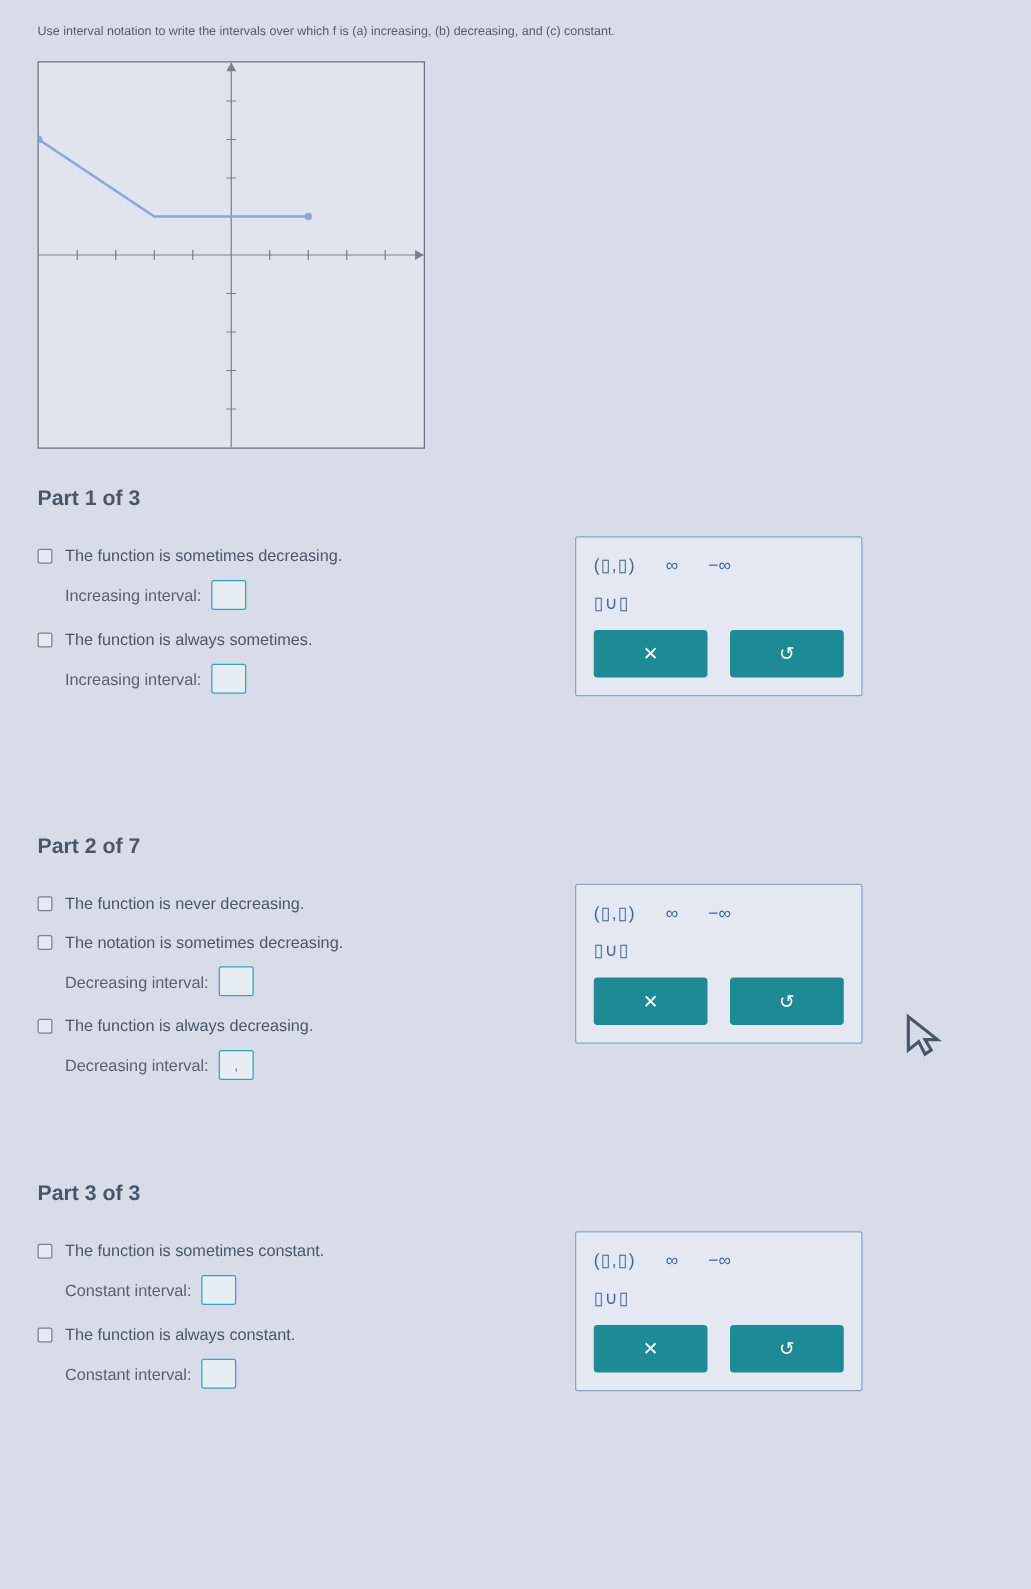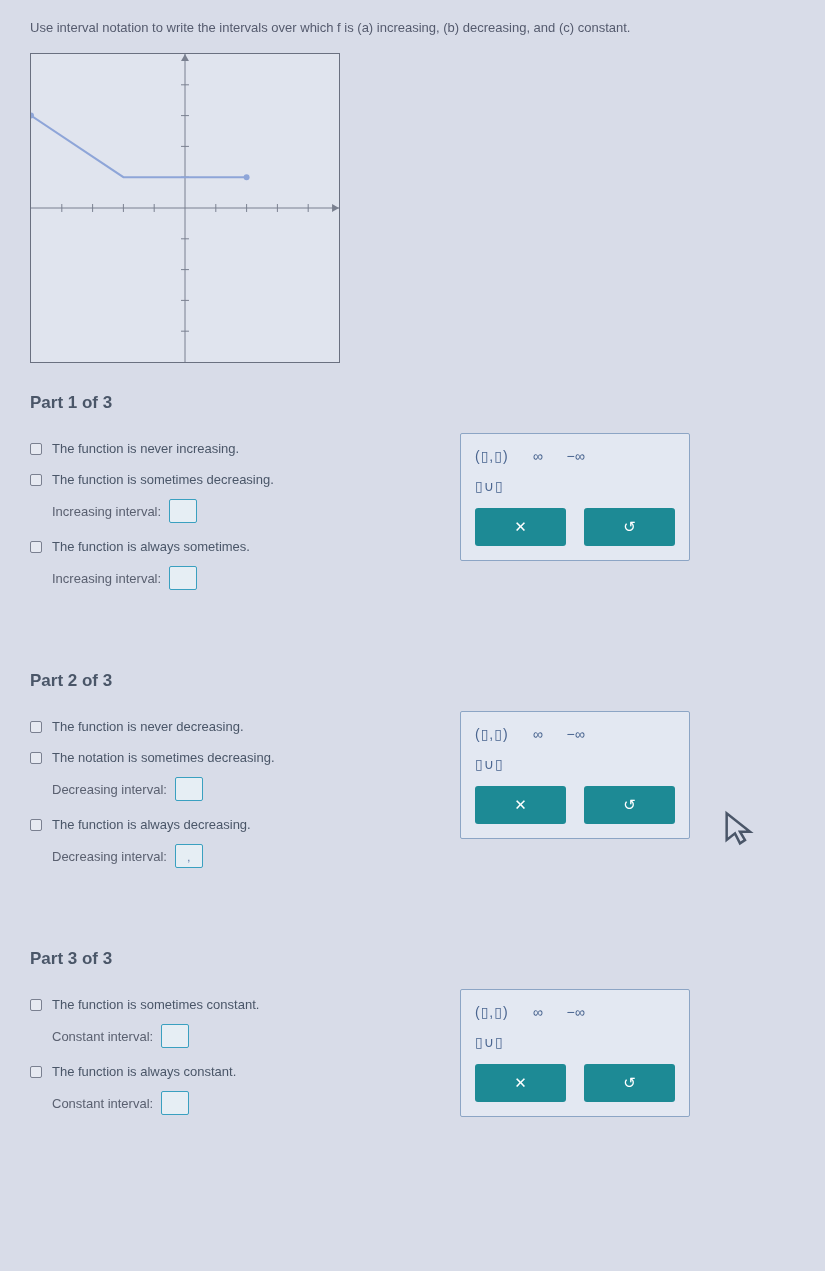--- a/index.html
+++ b/index.html
@@ -5,21 +5,21 @@
   * { box-sizing: border-box; margin: 0; padding: 0; }
   body {
     background: #d8dce8;
     font-family: Arial, sans-serif;
     color: #4a5668;
     width: 825px;
     height: 1271px;
     padding: 20px 30px;
     position: relative;
   }
-  .prompt { font-size: 13px; margin-bottom: 18px; color: #555b6e; }
+  .prompt { font-size: 10px; margin-bottom: 18px; color: #555b6e; }
   .graph-box {
     width: 310px; height: 310px; border: 1px solid #6a7080;
     background: #e0e4ee; position: relative; margin-bottom: 30px;
   }
   .graph-box svg { width: 100%; height: 100%; }
   .part-title { font-size: 17px; font-weight: bold; color: #4a5668; margin: 20px 0 28px 0; }
   .part-block { position: relative; min-height: 200px; margin-bottom: 30px; }
   .opt-row { display: flex; align-items: flex-start; gap: 10px; margin-bottom: 16px; font-size: 13px; color: #4a5668; }
   .radio {
     width: 12px; height: 12px; border: 1px solid #7a8090; border-radius: 2px;
@@ -88,26 +88,20 @@
     <polygon points="310,155 303,151 303,159" fill="#7a8090"></polygon>
     <polygon points="155,0 151,7 159,7" fill="#7a8090"></polygon>
   </svg>
 </div>
 
 <div class="part-title">Part 1 of 3</div>
 <div class="part-block">
   <div class="opt-row">
     <div class="radio"></div>
     <div class="opt-body">
-        <span>The function is never increasing.</span>
-      </div>
-  </div>
-  <div class="opt-row">
-    <div class="radio"></div>
-    <div class="opt-body">
       <span>The function is sometimes decreasing.</span>
       <div class="sub-row">
         <span>Increasing interval:</span>
         <div class="mini-input"></div>
       </div>
     </div>
   </div>
   <div class="opt-row">
     <div class="radio"></div>
     <div class="opt-body">
@@ -127,21 +121,21 @@
     <div class="pal-row">
       <span class="pal-sym interval">▯∪▯</span>
     </div>
     <div class="pal-btn-row">
       <div class="pal-btn">✕</div>
       <div class="pal-btn">↺</div>
     </div>
   </div>
 </div>
 
-<div class="part-title">Part 2 of 3</div>
+<div class="part-title">Part 2 of 7</div>
 <div class="part-block">
   <div class="opt-row">
     <div class="radio"></div>
     <div class="opt-body">
         <span>The function is never decreasing.</span>
       </div>
   </div>
   <div class="opt-row">
     <div class="radio"></div>
     <div class="opt-body">

